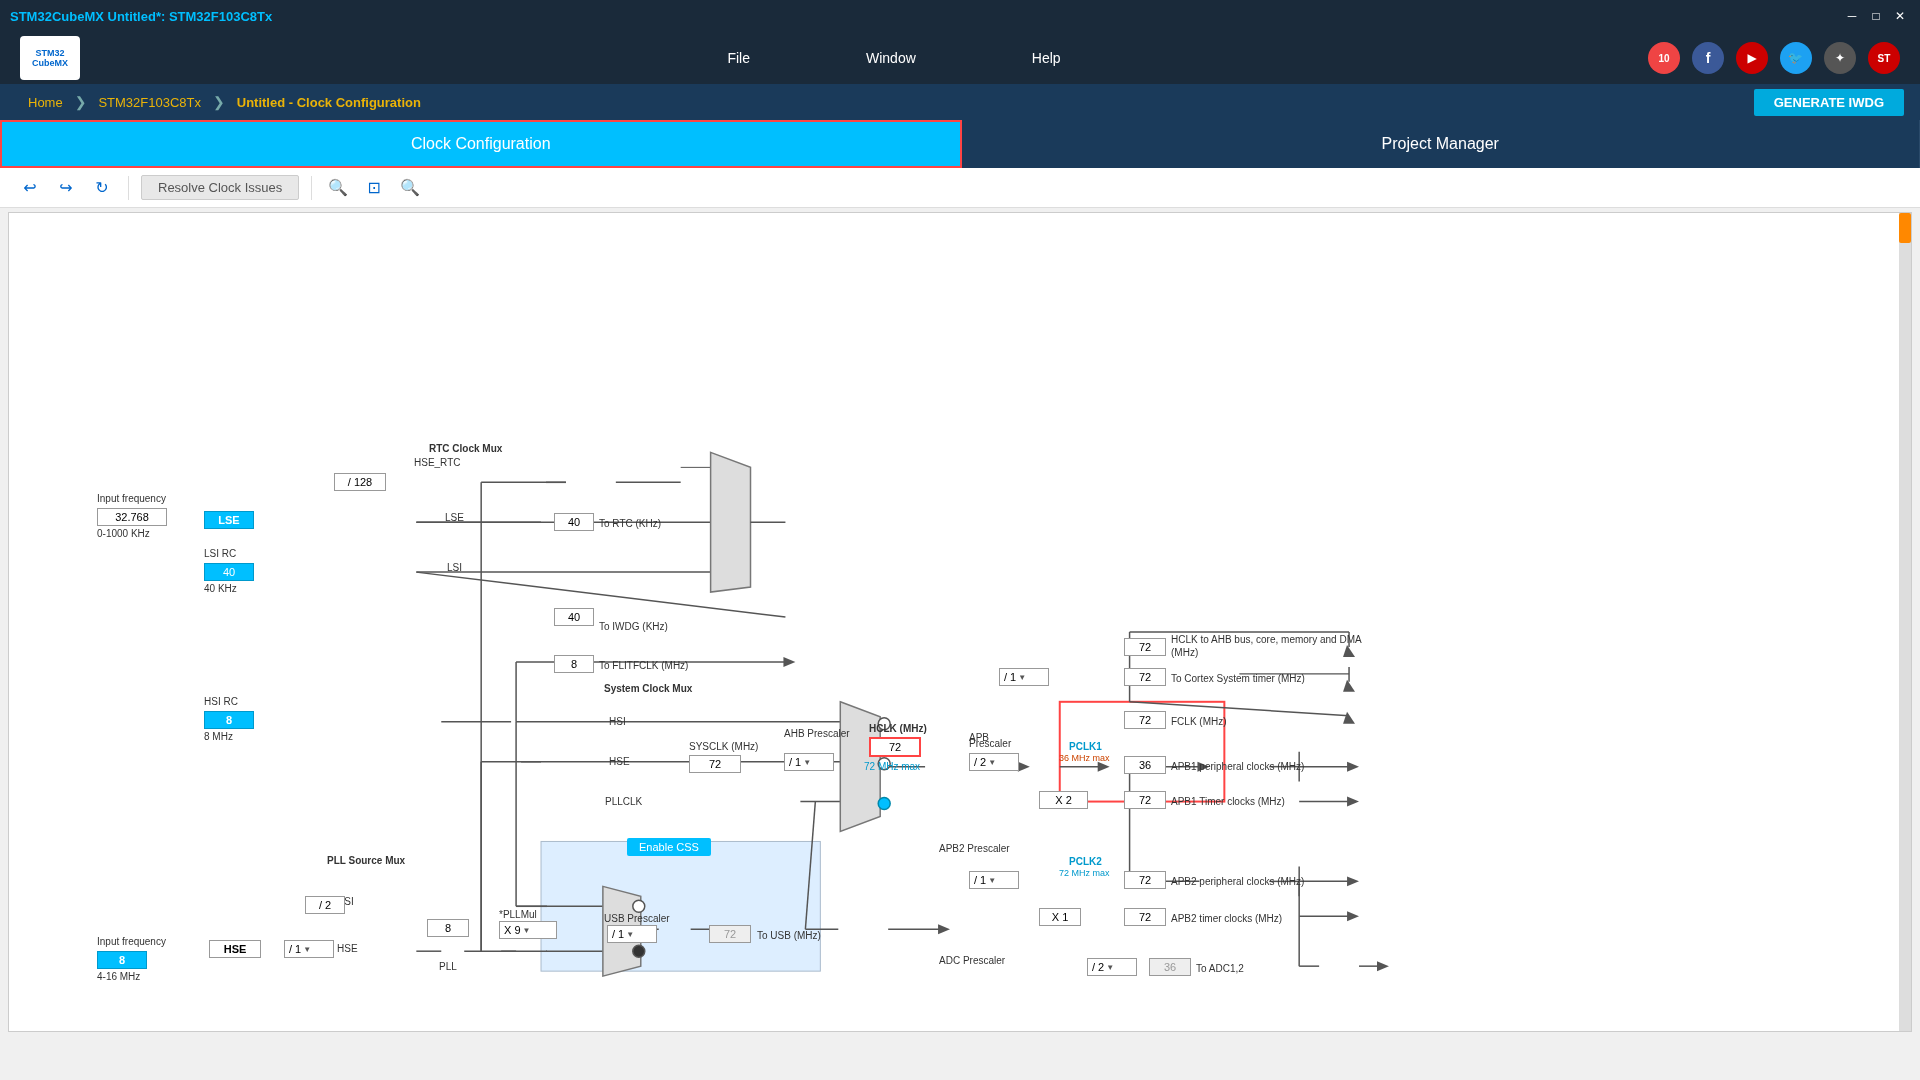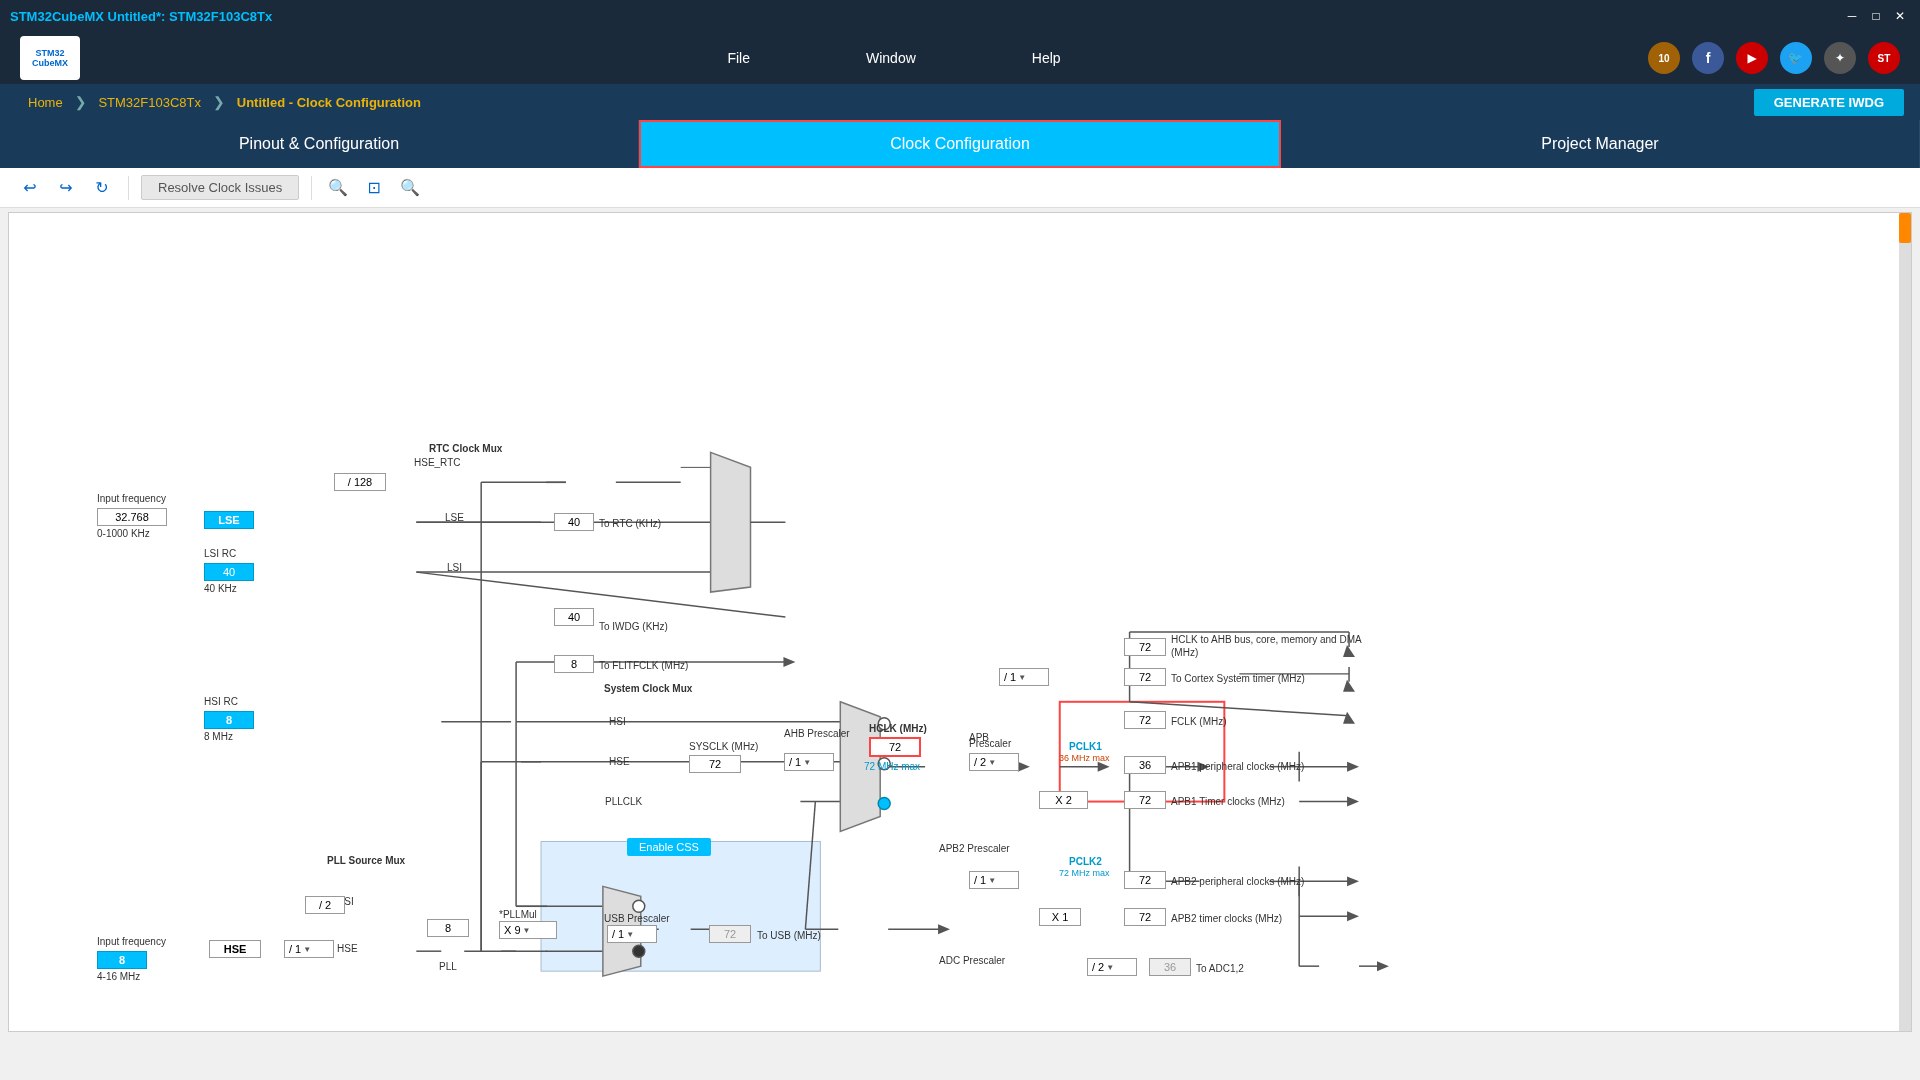--- a/index.html
+++ b/index.html
@@ -26,21 +26,21 @@
       display: flex;
       align-items: center;
       padding: 0 20px;
       gap: 0;
     }
     #menubar .logo { width: 60px; height: 44px; background: white; border-radius: 4px; display: flex; align-items: center; justify-content: center; margin-right: 60px; }
     #menubar .menu-items { display: flex; flex: 1; justify-content: center; gap: 100px; }
     #menubar .menu-item { color: white; cursor: pointer; font-size: 14px; padding: 4px 8px; }
     #menubar .social-icons { display: flex; align-items: center; gap: 12px; }
     #menubar .social-icon { width: 32px; height: 32px; border-radius: 50%; display: flex; align-items: center; justify-content: center; color: white; font-size: 14px; }
-    .si-anniversary { background: #a16207; border-radius: 50%; }
+    .si-anniversary { background: #ef4444; border-radius: 50%; }
     .si-fb { background: #3b5998; }
     .si-yt { background: #cc0000; }
     .si-tw { background: #1da1f2; }
     .si-net { background: #555; }
     .si-st { background: #cc0000; }
 
     
     #breadcrumb {
       background: #1a3a5a;
       height: 36px;
@@ -218,21 +218,20 @@
 <div id="breadcrumb">
   <span class="bc-item">Home</span>
   <span class="bc-chevron">❯</span>
   <span class="bc-item">STM32F103C8Tx</span>
   <span class="bc-chevron">❯</span>
   <span class="bc-item active">Untitled - Clock Configuration</span>
   <button id="generate-btn">GENERATE IWDG</button>
 </div>
 
 <div id="tabbar">
-  <div class="tab">Pinout &amp; Configuration</div>
   <div class="tab active">Clock Configuration</div>
   <div class="tab">Project Manager</div>
 </div>
 
 <div id="toolbar">
   <button class="tb-btn" title="Undo">↩</button>
   <button class="tb-btn" title="Redo">↪</button>
   <button class="tb-btn" title="Refresh">↻</button>
   <div class="tb-divider"></div>
   <button id="resolve-btn">Resolve Clock Issues</button>

